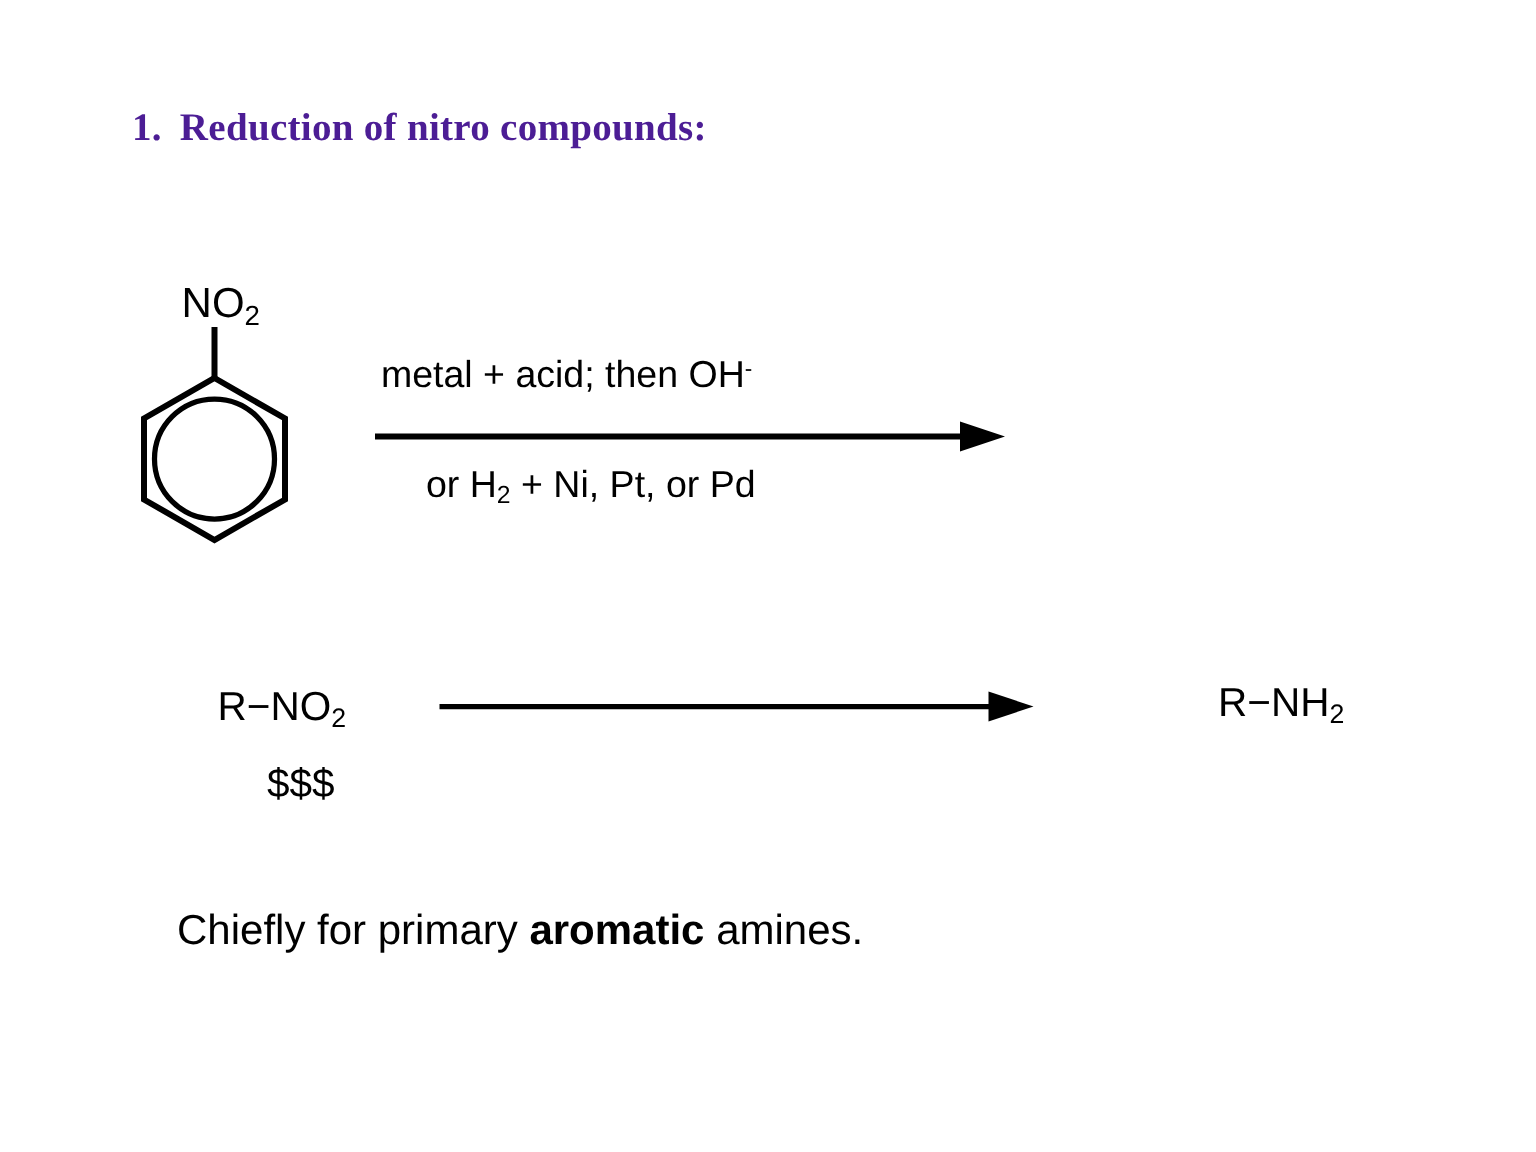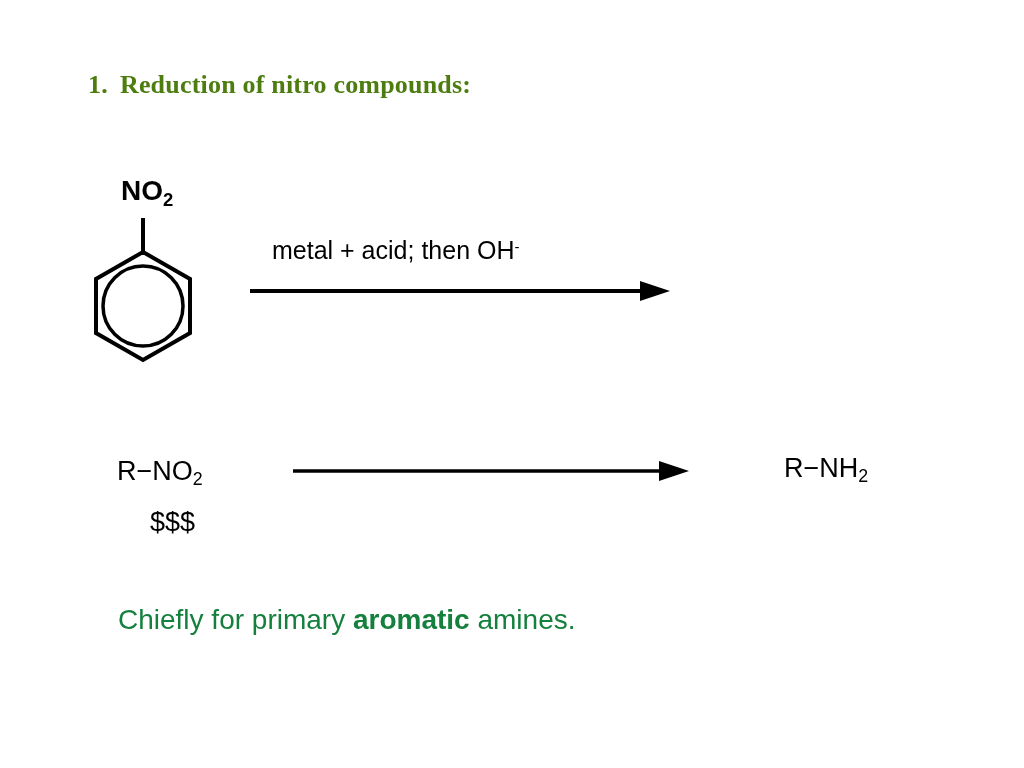--- a/index.html
+++ b/index.html
@@ -34,43 +34,43 @@
   }
   .title .num { margin-right: 12px; }
 
   
   .chem {
     position: absolute;
     font-family: "Liberation Sans", sans-serif;
     font-size: 27px;
     white-space: nowrap;
     line-height: 1;
+    margin-left: 28px;
   }
   .chem sub {
     font-size: 0.66em;
     vertical-align: -0.28em;
     line-height: 0;
   }
 
   
   .ring-group {
     position: absolute;
     width: 160px;
     height: 200px;
   }
   .ring-label {
     position: absolute;
-    top: 5px;
+    top: 16px;
     left: 50%;
     transform: translateX(-42%);
     font-family: "Liberation Sans", sans-serif;
     font-size: 28px;
     white-space: nowrap;
     line-height: 1;
-    font-weight: bold;
   }
   .ring-label sub {
     font-size: 0.66em;
     vertical-align: -0.30em;
     line-height: 0;
   }
   .ring-svg {
     position: absolute;
     left: 0;
     top: 34px;
@@ -98,63 +98,66 @@
     white-space: nowrap;
     line-height: 1;
   }
   .footnote b { font-weight: bold; }
 </style>
 </head>
 <body>
 
 <div class="slide">
 
-  <div class="title" style="color:#4d7c0f">
+  <div class="title" style="color:#4c1d95">
     <span class="num">1.</span><span>Reduction of nitro compounds:</span>
   </div>
 
   <div class="ring-group" style="left:63px; top:172px;">
     <div class="ring-label">
       <span>NO</span><sub>2</sub>
     </div>
     <svg class="ring-svg" width="160" height="160" viewBox="0 0 160 160">
 
       <line x1="80" y1="12" x2="80" y2="46" stroke="#000" stroke-width="4"></line>
 
       <polygon points="80,46 127,73 127,127 80,154 33,127 33,73" fill="none" stroke="#000" stroke-width="4" stroke-linejoin="miter"></polygon>
 
       <circle cx="80" cy="100" r="40" fill="none" stroke="#000" stroke-width="3.5"></circle>
     </svg>
   </div>
 
-  <div class="cond" style="left:272px; top:238px;">
+  <div class="cond" style="left:254px; top:238px;">
     <span>metal + acid; then OH</span><sup>-</sup>
   </div>
 
   <svg class="rxn-arrow" style="left:248px; top:278px;" width="424" height="26" viewBox="0 0 424 26">
     <line x1="2" y1="13" x2="394" y2="13" stroke="#000" stroke-width="4"></line>
     <polygon points="392,3 422,13 392,23" fill="#000"></polygon>
   </svg>
 
+  <div class="cond" style="left:284px; top:311px;">
+    <span>or H</span><sub>2</sub><span> + Ni, Pt, or Pd</span>
+  </div>
 
 
   <div class="chem" style="left:117px; top:458px;">
     <span>R−NO</span><sub>2</sub>
   </div>
 
   <div class="chem" style="left:150px; top:509px;">
     <span>$$$</span>
   </div>
 
   <svg class="rxn-arrow" style="left:291px; top:458px;" width="400" height="26" viewBox="0 0 400 26">
     <line x1="2" y1="13" x2="370" y2="13" stroke="#000" stroke-width="3.5"></line>
     <polygon points="368,3 398,13 368,23" fill="#000"></polygon>
   </svg>
 
   <div class="chem" style="left:784px; top:455px;">
     <span>R−NH</span><sub>2</sub>
   </div>
 
-  <div class="footnote" style="color:#15803d">
+  <div class="footnote" style="color:#000000">
     <span>Chiefly for primary </span><b>aromatic</b><span> amines.</span>
   </div>
 
 </div>
 
 </body></html>

